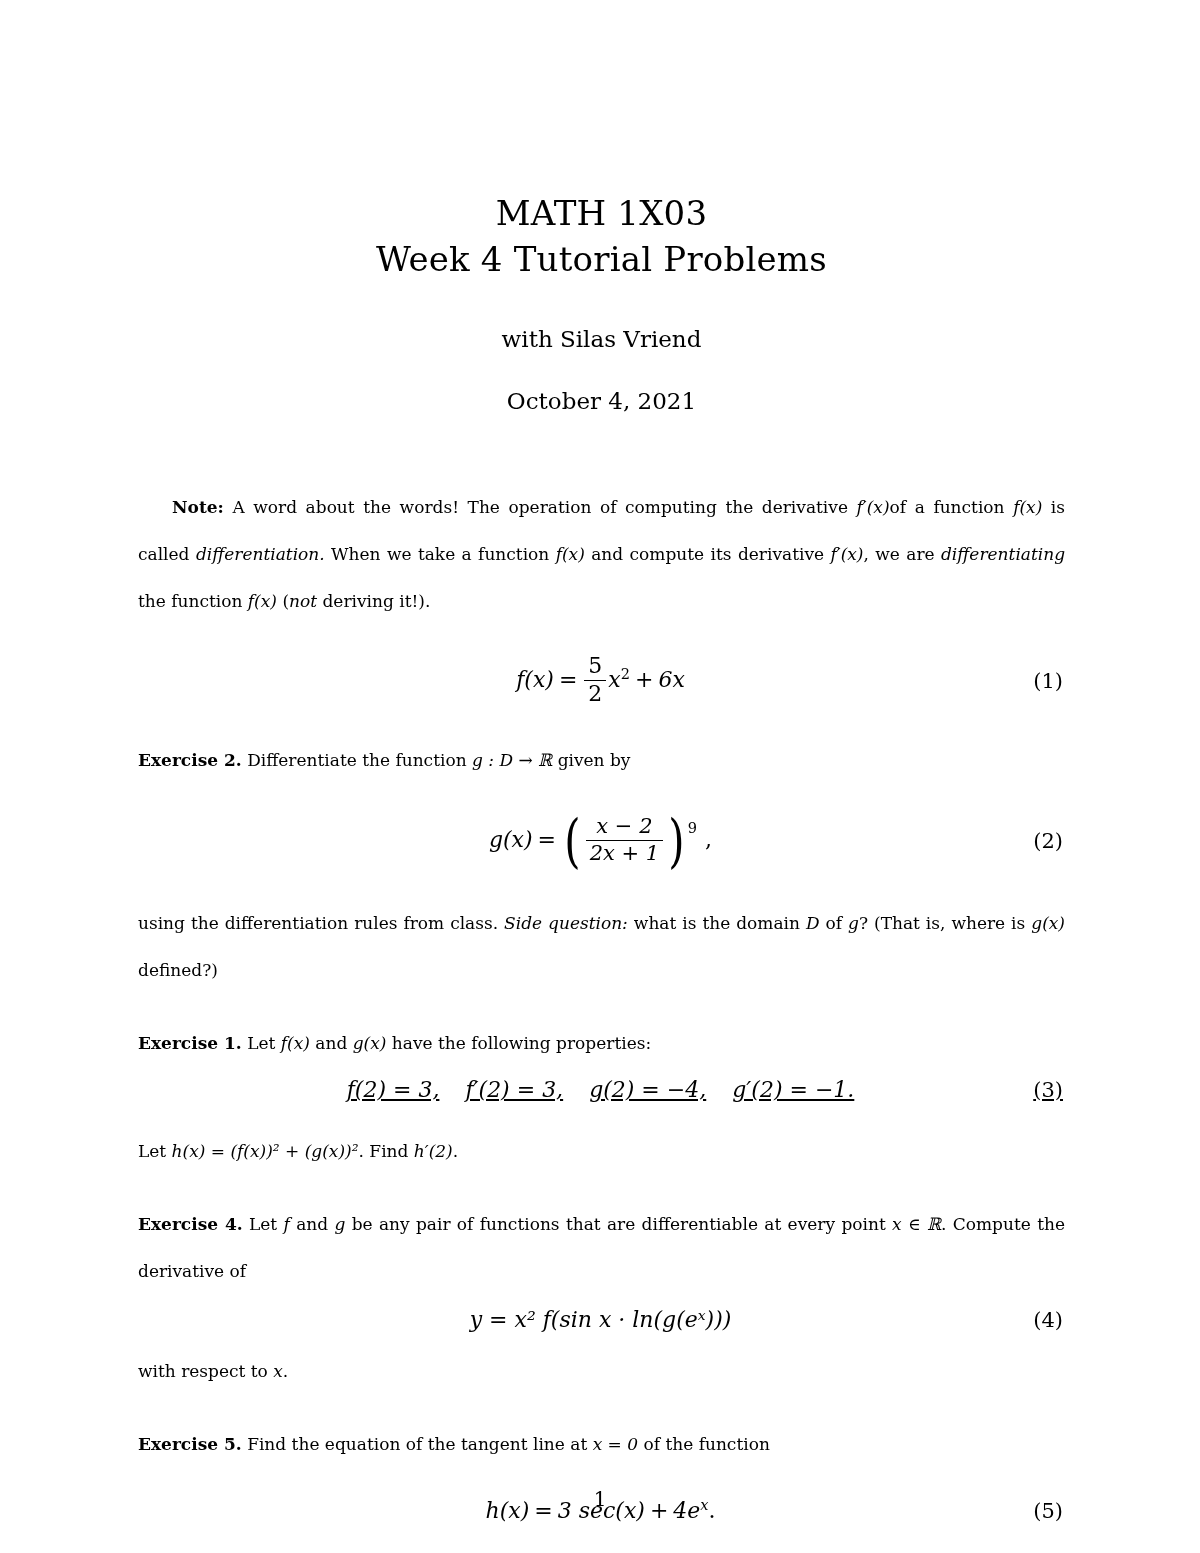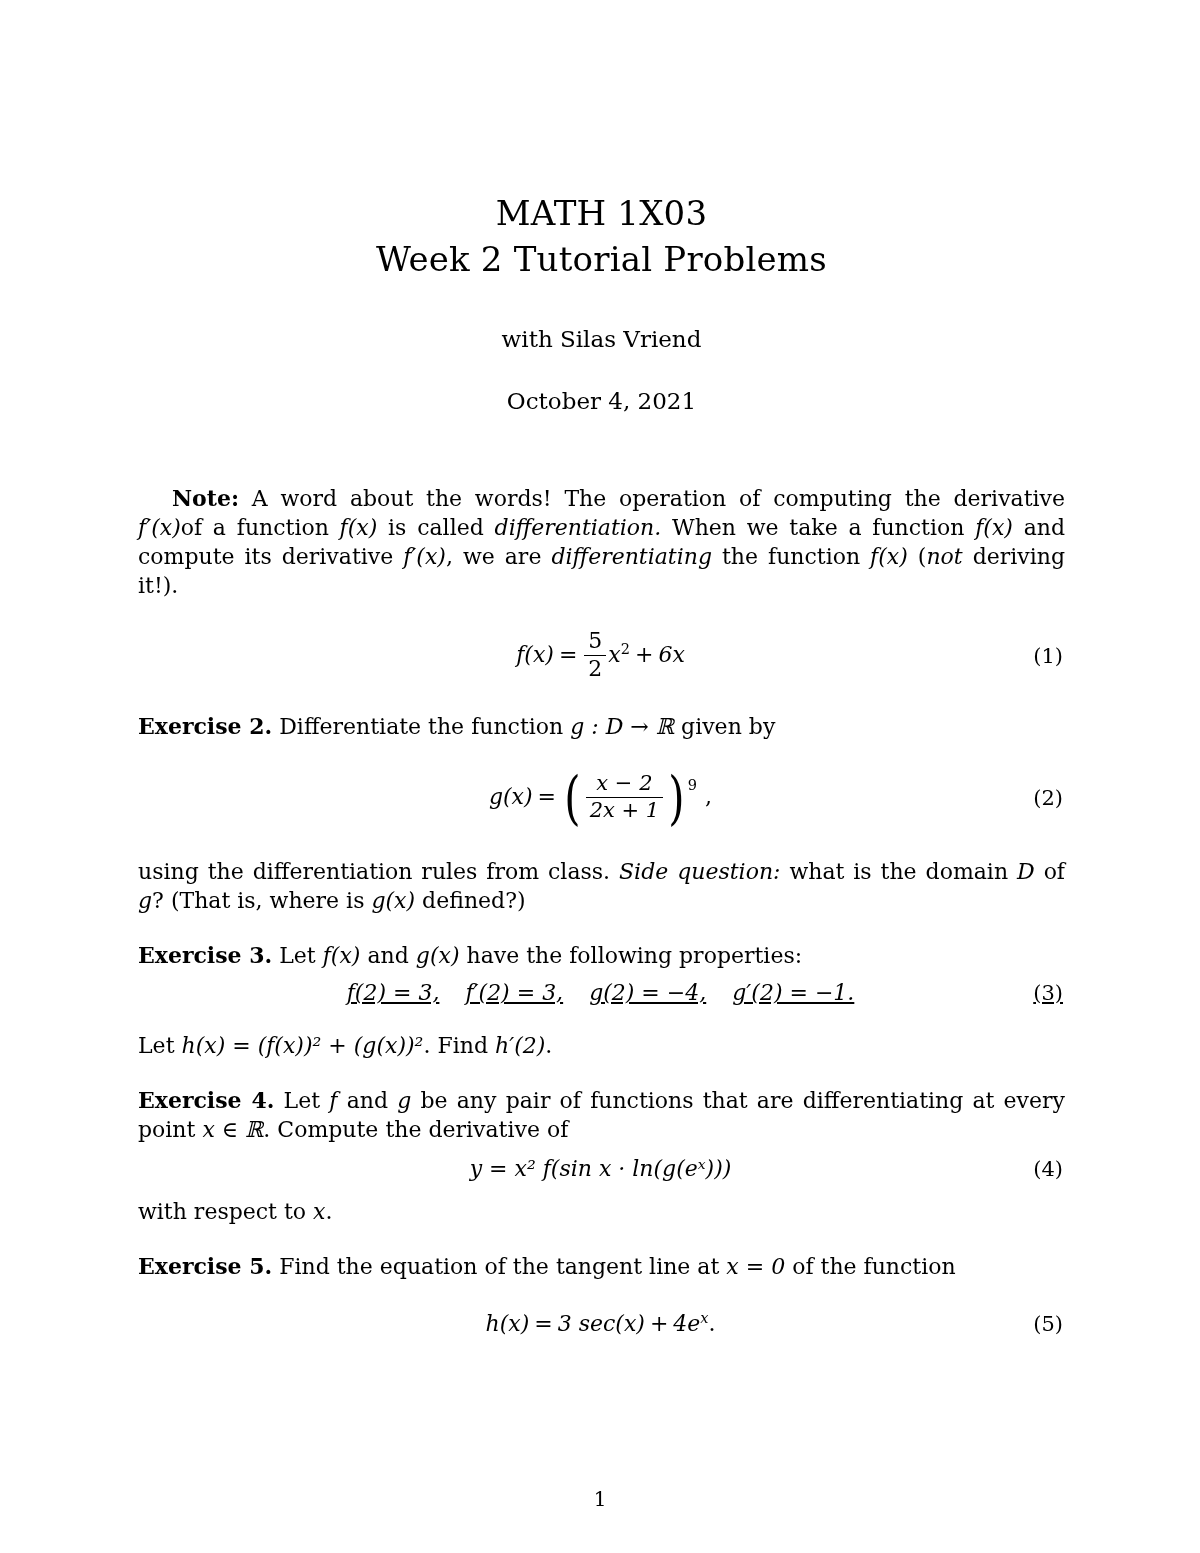--- a/index.html
+++ b/index.html
@@ -42,22 +42,22 @@
     font-size: 23px;
     margin-top: 44px;
   }
   .docdate {
     font-size: 23px;
     margin-top: 36px;
   }
 
   
   .para {
-    font-size: 22px;
-    line-height: 29px;
+    font-size: 17px;
+    line-height: 47px;
     text-align: justify;
     text-justify: inter-word;
     margin-top: 26px;
   }
   .para.indent-first {
     text-indent: 34px;
   }
   .para.tight {
     margin-top: 16px;
   }
@@ -142,21 +142,21 @@
   }
 </style>
 </head>
 <body>
 
 <div class="page">
   <div class="content">
 
     <div class="title-block">
       <div class="doc-title-line">MATH 1X03</div>
-      <div class="doc-title-line">Week 2 Tutorial Problems</div>
+      <div class="doc-title-line">Week 4 Tutorial Problems</div>
       <div class="byline">with Silas Vriend</div>
       <div class="docdate">October 4, 2021</div>
     </div>
 
     <div class="para indent-first" style="margin-top:70px;">
       <span class="exercise-label">Note:</span>
       <span>A word about the words! The operation of computing the derivative</span>
       <span class="mi nb">f′(x)</span><span>of a function</span>
       <span class="mi nb">f(x)</span>
       <span>is called</span>
@@ -202,21 +202,21 @@
       <span class="it">Side question:</span>
       <span>what is the domain</span>
       <span class="mi">D</span>
       <span>of</span>
       <span class="mi">g</span><span>? (That is, where is</span>
       <span class="mi nb">g(x)</span>
       <span>defined?)</span>
     </div>
 
     <div class="para">
-      <span class="exercise-label">Exercise 3.</span>
+      <span class="exercise-label">Exercise 1.</span>
       <span>Let</span>
       <span class="mi nb">f(x)</span>
       <span>and</span>
       <span class="mi nb">g(x)</span>
       <span>have the following properties:</span>
     </div>
 
     <div class="eq-row" style="margin-top:10px;margin-bottom:26px;text-decoration:underline;">
       <div class="eq-spacer"></div>
       <div class="eq-body">
@@ -230,21 +230,21 @@
       <span class="mi nb">h(x) = (f(x))² + (g(x))²</span><span>. Find</span>
       <span class="mi nb">h′(2)</span><span>.</span>
     </div>
 
     <div class="para">
       <span class="exercise-label">Exercise 4.</span>
       <span>Let</span>
       <span class="mi">f</span>
       <span>and</span>
       <span class="mi">g</span>
-      <span>be any pair of functions that are differentiating at every point</span>
+      <span>be any pair of functions that are differentiable at every point</span>
       <span class="mi nb">x ∈ ℝ</span><span>. Compute the derivative of</span>
     </div>
 
     <div class="eq-row" style="margin-top:12px;margin-bottom:14px;justify-content:center;">
       <div class="eq-spacer"></div>
       <div class="eq-body mi">y = x² f(sin x · ln(g(eˣ)))</div>
       <div class="eq-tag">(4)</div>
     </div>
 
     <div class="para tight">

